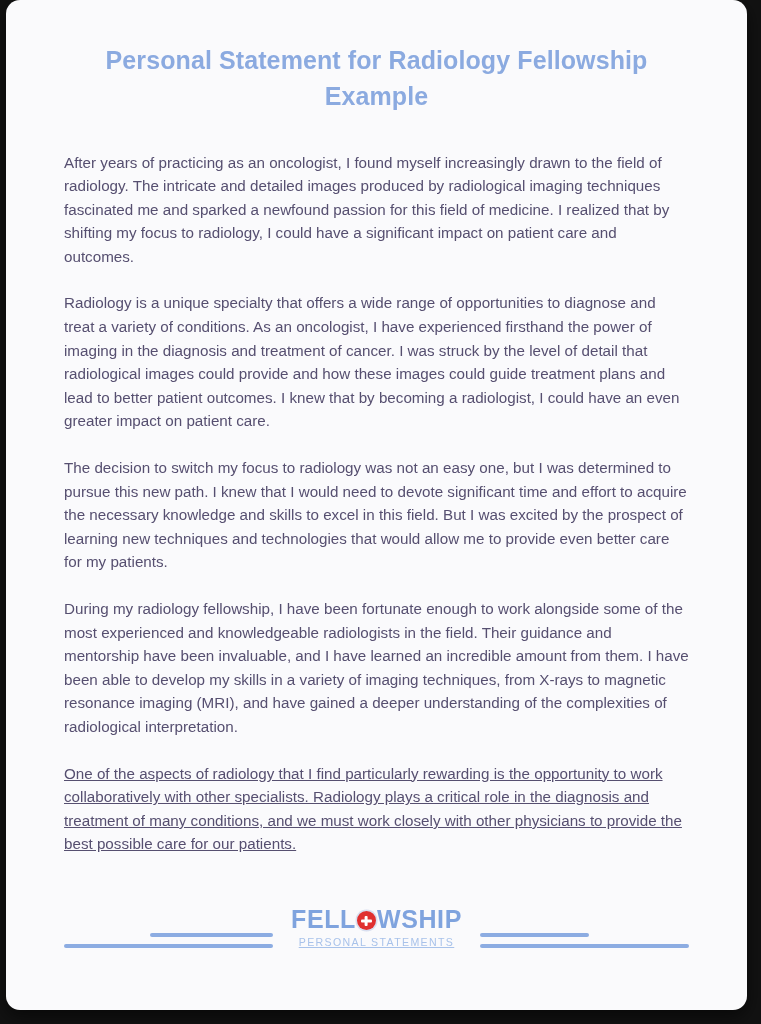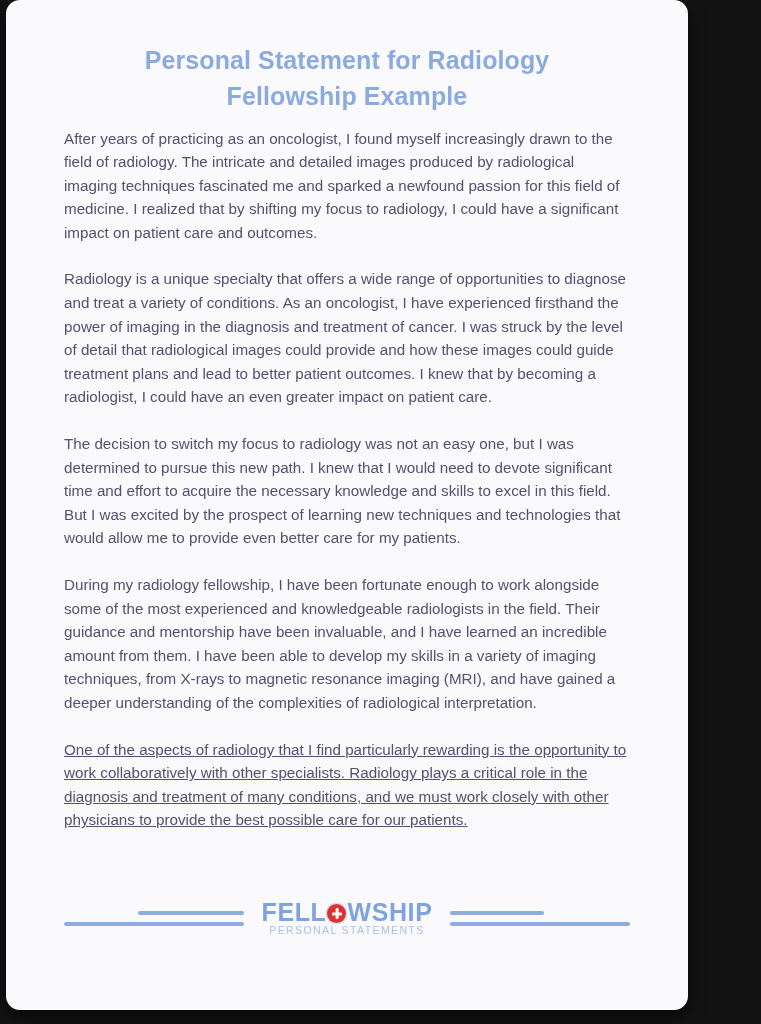--- a/index.html
+++ b/index.html
@@ -20,21 +20,21 @@
     top: 0;
     width: 761px;
     height: 1024px;
     background: #121212;
   }
 
   .page-card {
     position: absolute;
     left: 6px;
     top: 0px;
-    width: 682px;
+    width: 741px;
     height: 1010px;
     background: #FAFAFC;
     border-radius: 14px;
     overflow: hidden;
     box-shadow: 0 6px 18px rgba(0,0,0,0.55);
   }
 
   .doc-inner {
     position: absolute;
     left: 0;
@@ -50,21 +50,21 @@
     font-size: 25px;
     font-weight: bold;
     line-height: 1.45;
     text-align: center;
     margin: 6px 0 0 0;
     padding: 0 26px;
     letter-spacing: 0.1px;
   }
 
   .body-copy {
-    margin-top: 12px;
+    margin-top: 36px;
   }
 
   .body-copy p {
     color: #564F70;
     font-size: 15.2px;
     line-height: 23.6px;
     margin: 0 0 23px 0;
     text-align: left;
   }
 
@@ -74,21 +74,21 @@
   }
 
   
   .footer {
     position: absolute;
     left: 0;
     right: 0;
     bottom: 62px;
     height: 60px;
     display: flex;
-    align-items: center;
+    align-items: flex-end;
     justify-content: center;
     padding: 0 58px;
     box-sizing: border-box;
   }
 
   .rule-stack {
     flex: 1 1 auto;
     display: flex;
     flex-direction: column;
     gap: 7px;
@@ -153,23 +153,25 @@
   }
   .cross-badge::after {
     top: 50%;
     left: 4.2px;
     height: 2.8px;
     width: 10.6px;
     transform: translateY(-50%);
   }
 
   .logo-sub {
+    margin-top: 5px;
     color: #A8C2EA;
     font-size: 10.6px;
     letter-spacing: 1.35px;
+    text-decoration: underline;
   }
 </style>
 </head>
 <body>
 
 <div class="page-shadow"></div>
 
 <div class="page-card">
   <div class="doc-inner">
 

